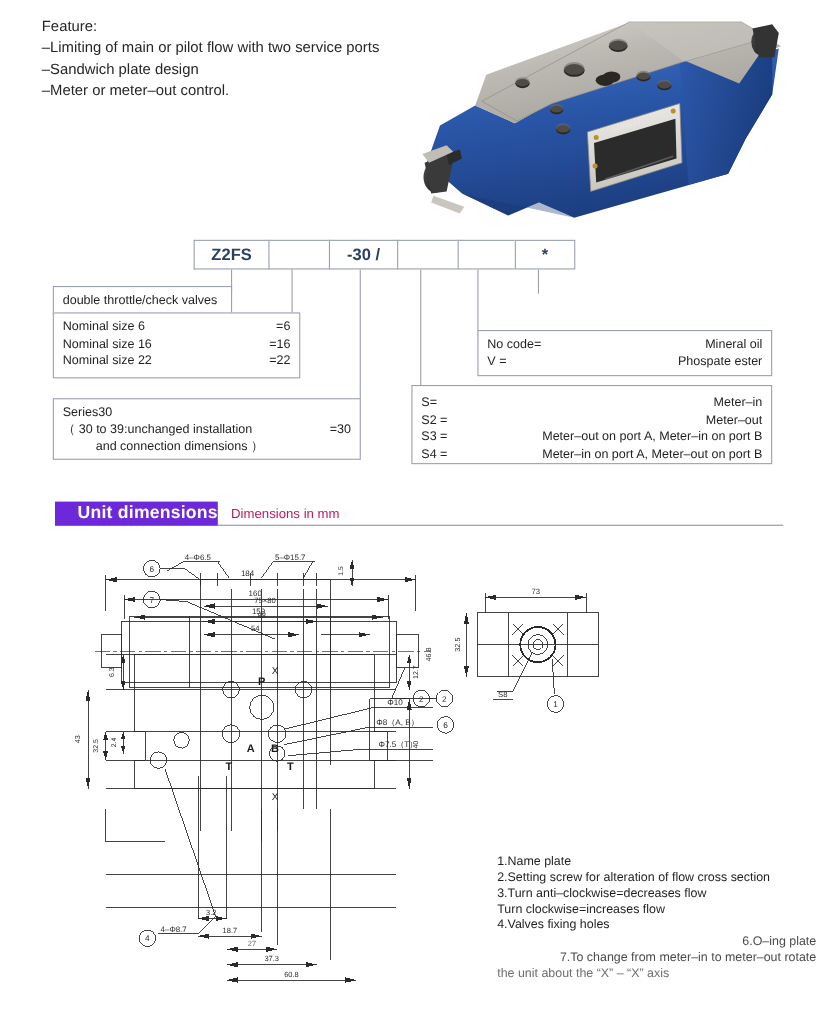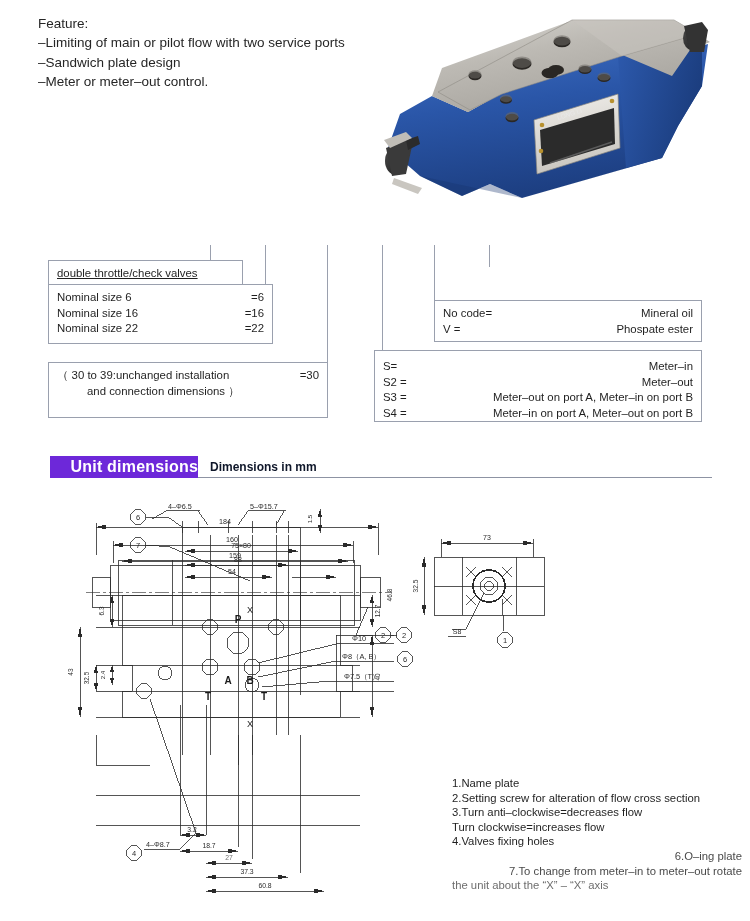--- a/index.html
+++ b/index.html
@@ -63,21 +63,21 @@
     position:absolute; left:0; top:0;
     width:148px; height:22px;
     background:#6d28d9;
     color:#ffffff;
     font-size:16px; font-weight:bold;
     line-height:22px; text-align:right;
     letter-spacing:.2px;
   }
   #unit-bar .subtxt {
     position:absolute; left:160px; top:0; height:22px; line-height:22px;
-    font-size:12px; color:#0f172a;font-weight:bold;
+    font-size:12px; color:#be185d;
   }
   #unit-bar .underline {
     position:absolute; left:148px; top:21px; width:514px; height:1px; background:#8d93a3;
   }
 
   
   #drawings { position:absolute; left:0; top:495px; width:750px; height:420px; }
   #drawings svg { display:block; }
 
   
@@ -186,48 +186,57 @@
       <ellipse cx="320" cy="30" rx="4.5" ry="6.5" fill="#141414"></ellipse>
       <path d="M312,18 L330,14 L336,22 L332,44 L318,44 Z" fill="#333"></path>
     </g>
 
     <path d="M48,168 L90,188 L118,176 L150,190 L254,160 L290,150 L150,190 Z" fill="#16336c" opacity="0.35"></path>
   </svg>
 </div>
 
 <div id="code-area">
 
+  <div class="code-boxes">
+    <div class="code-cell cell-w1">Z2FS</div>
+    <div class="code-cell cell-w2"></div>
+    <div class="code-cell cell-w3">-30 /</div>
+    <div class="code-cell cell-w4"></div>
+    <div class="code-cell cell-w5"></div>
+    <div class="code-cell cell-w6">*</div>
+  </div>
 
   <div class="ldr ldr-v" style="left:172px; top:33px; height:22px;"></div>
   <div class="ldr ldr-v" style="left:227px; top:33px; height:66px;"></div>
   <div class="ldr ldr-v" style="left:289px; top:33px; height:132px;"></div>
   <div class="ldr ldr-v" style="left:344px; top:33px; height:110px;"></div>
   <div class="ldr ldr-v" style="left:396px; top:33px; height:62px;"></div>
   <div class="ldr ldr-v" style="left:451px; top:33px; height:22px;"></div>
 
-  <div class="desc-box" style="left:10px; top:48px; width:195px; height:26px; padding-top:5px;text-decoration:underline;">
+  <div class="desc-box" style="left:10px; top:48px; width:163px; height:26px; padding-top:5px;">
     <div class="single">double throttle/check valves</div>
   </div>
 
   <div class="desc-box" style="left:10px; top:72px; width:225px; height:60px;">
     <div class="row">
       <span class="lt">Nominal size 6</span>
       <span class="rt">=6</span>
     </div>
     <div class="row">
       <span class="lt">Nominal size 16</span>
       <span class="rt">=16</span>
     </div>
     <div class="row">
       <span class="lt">Nominal size 22</span>
       <span class="rt">=22</span>
     </div>
   </div>
 
   <div class="desc-box" style="left:10px; top:150px; width:280px; height:56px;">
+    <div class="single">Series30</div>
     <div class="row">
       <span class="lt">（ 30 to 39:unchanged installation</span>
       <span class="rt">=30</span>
     </div>
     <div class="single" style="padding-left:30px;">and connection dimensions ）</div>
   </div>
 
 
   <div class="desc-box" style="left:396px; top:88px; width:268px; height:42px;">
     <div class="row">

